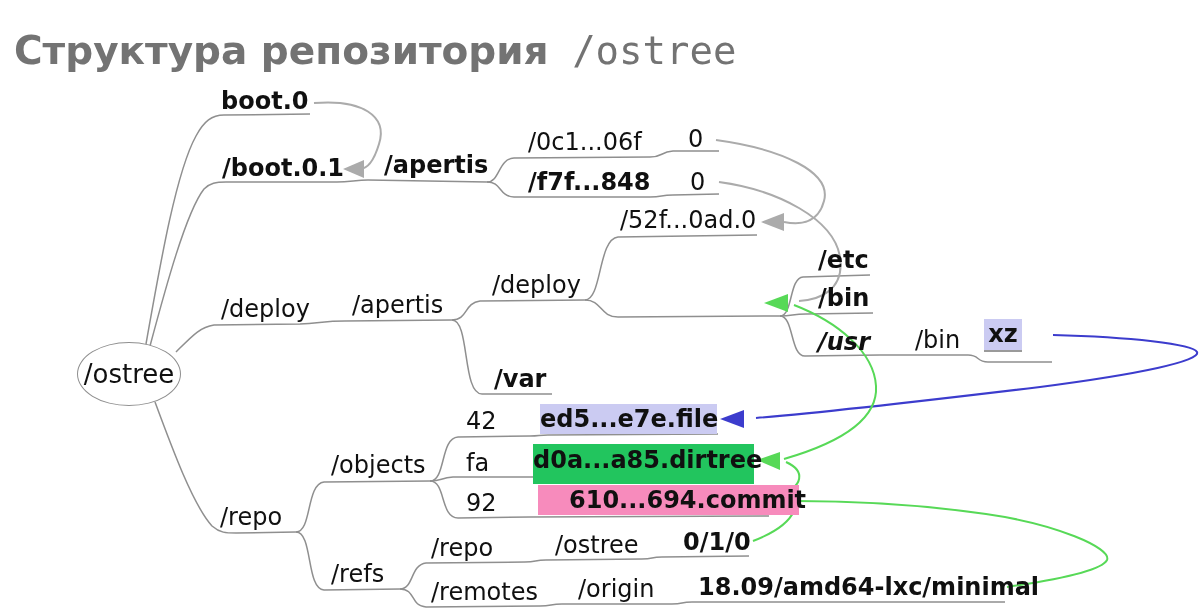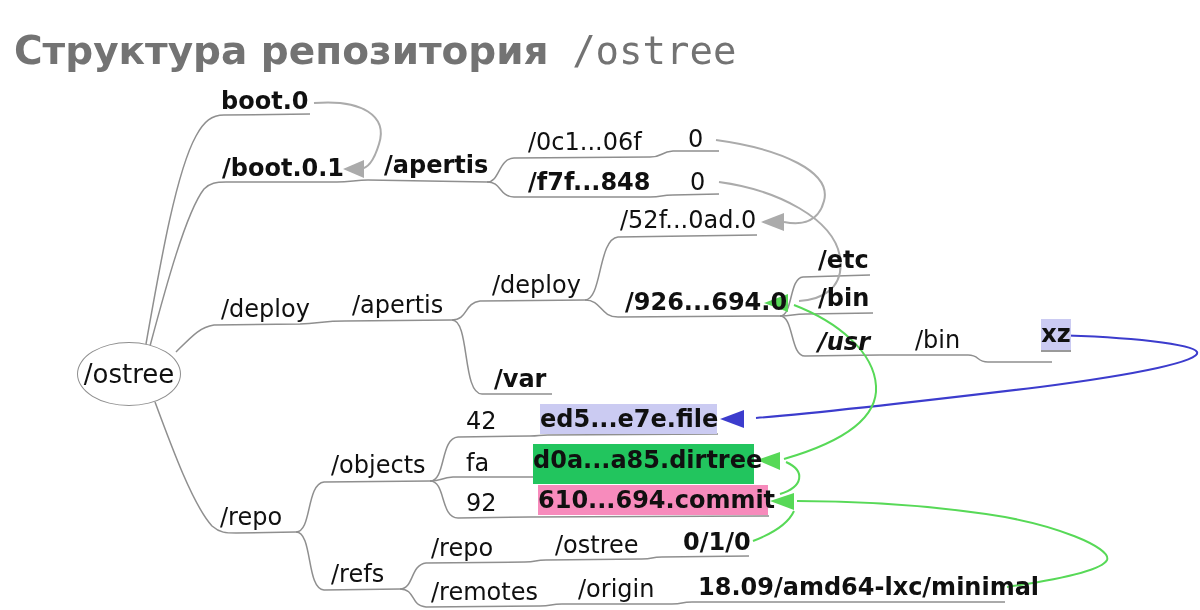--- a/index.html
+++ b/index.html
@@ -75,34 +75,33 @@
       <div class="node bold" style="left: 384px; top: 152px;">/apertis</div>
       <div class="node " style="left: 528px; top: 129px;">/0c1...06f</div>
       <div class="node " style="left: 688px; top: 126px;">0</div>
       <div class="node bold" style="left: 528px; top: 169px;">/f7f...848</div>
       <div class="node " style="left: 690px; top: 169px;">0</div>
       <div class="node " style="left: 221px; top: 296px;">/deploy</div>
       <div class="node " style="left: 352px; top: 292px;">/apertis</div>
       <div class="node " style="left: 492px; top: 272px;">/deploy</div>
       <div class="node bold" style="left: 494px; top: 366px;">/var</div>
       <div class="node " style="left: 620px; top: 207px;">/52f...0ad.0</div>
-      <div class="node bold" style="left: 625px; top: 289px;">/926...694.0</div>
       <div class="node bold" style="left: 818px; top: 247px;">/etc</div>
       <div class="node bold" style="left: 818px; top: 285px;">/bin</div>
       <div class="node bold" style="left: 818px; top: 329px; font-style: italic;">/usr</div>
       <div class="node " style="left: 915px; top: 327px;">/bin</div>
-      <div class="node box box-underline" style="left: 1041px; top: 319px; width: 30px; height: 31px; line-height: 31px; background: rgb(203, 203, 242);">xz</div>
+      <div class="node box box-underline" style="left: 984px; top: 319px; width: 38px; height: 31px; line-height: 31px; background: rgb(203, 203, 242);">xz</div>
       <div class="node " style="left: 220px; top: 504px;">/repo</div>
       <div class="node " style="left: 331px; top: 452px;">/objects</div>
       <div class="node " style="left: 466px; top: 408px;">42</div>
       <div class="node box" style="left: 540px; top: 404px; width: 177px; height: 30px; line-height: 30px; background: rgb(203, 203, 242);">ed5...e7e.file</div>
       <div class="node " style="left: 466px; top: 450px;">fa</div>
       <div class="node box" style="left: 533px; top: 444px; width: 221px; height: 40px; line-height: 32px; background: #22c55e;">d0a...a85.dirtree</div>
       <div class="node " style="left: 466px; top: 490px; text-align: right;">92</div>
-      <div class="node box" style="left: 538px; top: 485px; width: 230px; height: 30px; line-height: 30px; background: rgb(247, 139, 188);">610...694.commit</div>
+      <div class="node box" style="left: 538px; top: 485px; width: 230px; height: 30px; line-height: 30px; background: rgb(247, 139, 188); padding-left: 31px;">610...694.commit</div>
       <div class="node " style="left: 331px; top: 561px;">/refs</div>
       <div class="node " style="left: 431px; top: 535px;">/repo</div>
       <div class="node " style="left: 555px; top: 532px;">/ostree</div>
       <div class="node bold" style="left: 683px; top: 529px;">0/1/0</div>
       <div class="node " style="left: 431px; top: 579px;">/remotes</div>
       <div class="node " style="left: 578px; top: 576px;">/origin</div>
       <div class="node bold" style="left: 698px; top: 574px;">18.09/amd64-lxc/minimal</div>
     </div>
 </div>
 

